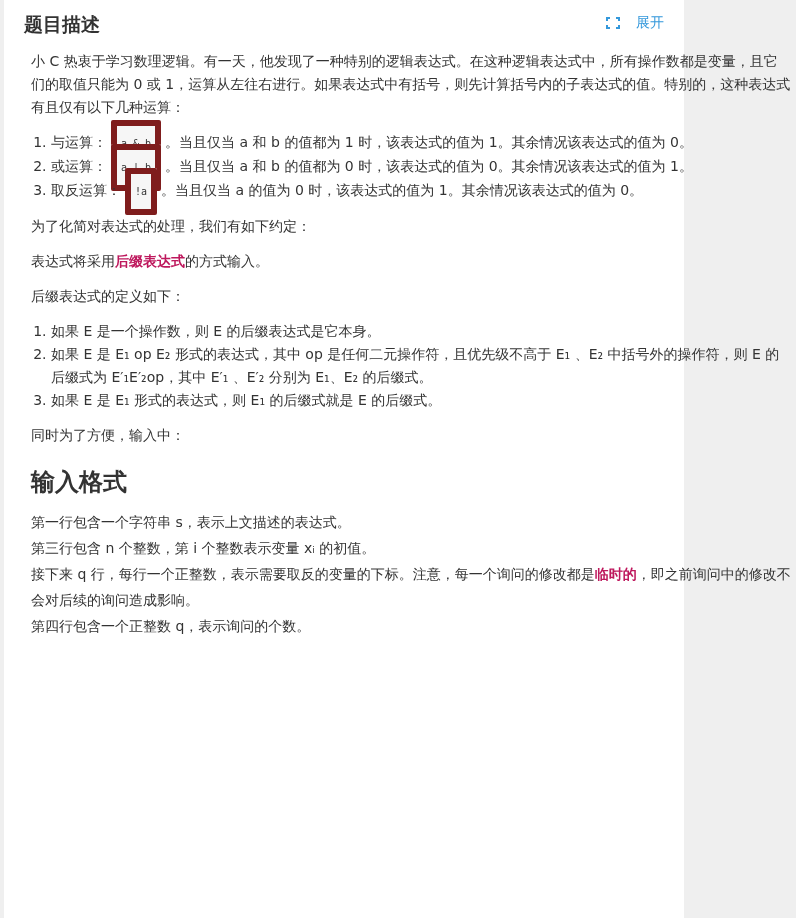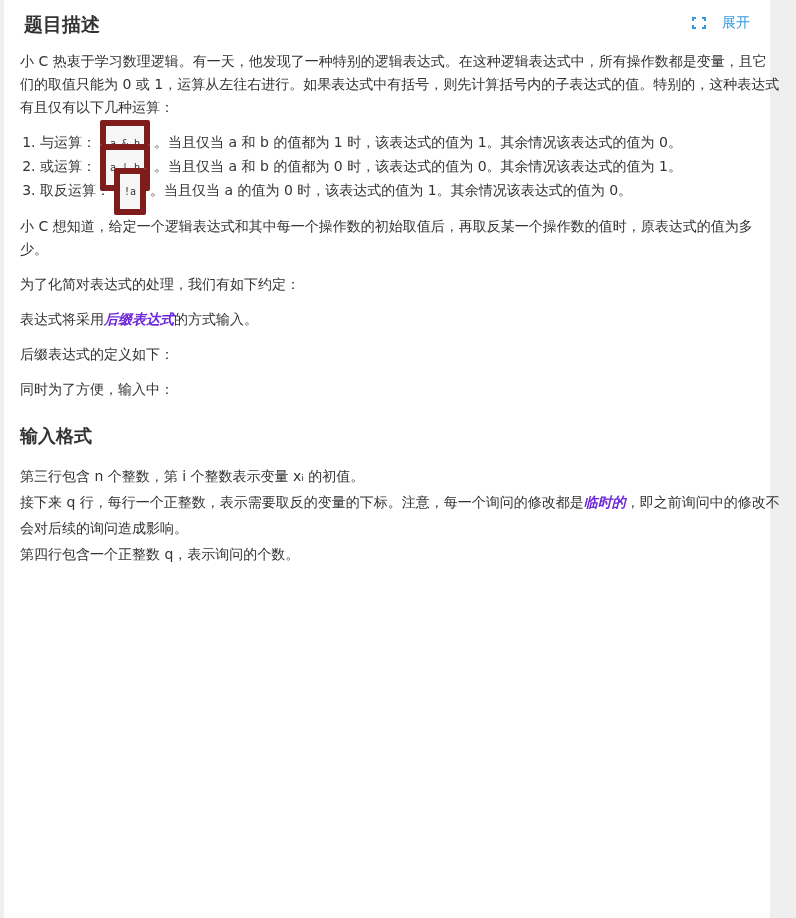--- a/index.html
+++ b/index.html
@@ -3,49 +3,49 @@
 <meta charset="utf-8">
 <style>
   html, body { margin: 0; padding: 0; }
   body {
     width: 796px; height: 918px; overflow: hidden;
     background: #efefef;
     font-family: "DejaVu Sans", "Liberation Sans", sans-serif;
     color: #333;
   }
   .card {
-    position: absolute; left: 4px; top: 0; width: 766px; height: 918px;
+    position: absolute; left: 4px; top: 0; width: 680px; height: 918px;
     background: #fff;
   }
   .header {
     position: absolute; left: 20px; top: 10px; right: 20px; height: 30px;
   }
   .title {
     font-size: 19px; font-weight: bold; color: #333; line-height: 28px;
     position: absolute; left: 0; top: 0;
   }
   .expand {
     position: absolute; right: 0; top: 4px; font-size: 14px; color: #3498db;
     display: flex; align-items: center; gap: 16px; cursor: pointer;
   }
   .expand svg { display: block; }
   .content {
-    position: absolute; left: 16px; top: 50px; width: 760px;
+    position: absolute; left: 27px; top: 50px; width: 760px;
     font-size: 14px; line-height: 23px;
   }
   p { margin: 0 0 12px 0; }
   ol { margin: 0 0 12px 0; padding-left: 20px; }
   ol li { margin: 0; }
   code {
     font-family: "DejaVu Sans Mono", "Liberation Mono", monospace;
     font-size: 10px; background: #f6f6f6; border: 6px solid #7f1d1d;
     border-radius: 2px; padding: 12px 4px; margin: 0 4px;
   }
-  b { font-weight: bold; color: #6d28d9; font-style: italic; }
-  h2 { font-size: 18px; font-weight: bold; margin: 22px 0 14px 0; line-height: 26px; }
+  b { font-weight: bold; color: #be185d; }
+  h2 { font-size: 24px; font-weight: bold; margin: 22px 0 14px 0; line-height: 26px; }
   .lines div { line-height: 26px; }
 </style>
 </head>
 <body>
 
 <div class="card">
   <div class="header">
     <div class="title">题目描述</div>
     <div class="expand">
       <span>
@@ -59,29 +59,34 @@
 
   <div class="content">
     <p>小 C 热衷于学习数理逻辑。有一天，他发现了一种特别的逻辑表达式。在这种逻辑表达式中，所有操作数都是变量，且它们的取值只能为 0 或 1，运算从左往右进行。如果表达式中有括号，则先计算括号内的子表达式的值。特别的，这种表达式有且仅有以下几种运算：</p>
 
     <ol>
       <li><span>与运算：</span><code>a &amp; b</code><span>。当且仅当 a 和 b 的值都为 1 时，该表达式的值为 1。其余情况该表达式的值为 0。</span></li>
       <li><span>或运算：</span><code>a | b</code><span>。当且仅当 a 和 b 的值都为 0 时，该表达式的值为 0。其余情况该表达式的值为 1。</span></li>
       <li><span>取反运算：</span><code>!a</code><span>。当且仅当 a 的值为 0 时，该表达式的值为 1。其余情况该表达式的值为 0。</span></li>
     </ol>
 
-    <p>小 C 想知道，给定一个逻辑表达式和其中每一个操作数的初始取值后，再取反某一个操作数的值时，原表达式的值为多少。</p>
     <p>为了化简对表达式的处理，我们有如下约定：</p>
     <p><span>表达式将采用</span><b>后缀表达式</b><span>的方式输入。</span></p>
     <p>后缀表达式的定义如下：</p>
 
+    <ol>
+      <li>如果 E 是一个操作数，则 E 的后缀表达式是它本身。</li>
+      <li>如果 E 是 E₁ op E₂ 形式的表达式，其中 op 是任何二元操作符，且优先级不高于 E₁ 、E₂ 中括号外的操作符，则 E 的后缀式为 E′₁E′₂op，其中 E′₁ 、E′₂ 分别为 E₁、E₂ 的后缀式。</li>
+      <li>如果 E 是 E₁ 形式的表达式，则 E₁ 的后缀式就是 E 的后缀式。</li>
+    </ol>
 
     <p>同时为了方便，输入中：</p>
 
 
     <h2>输入格式</h2>
     <div class="lines">
+      <div>第一行包含一个字符串 s，表示上文描述的表达式。</div>
       <div>第三行包含 n 个整数，第 i 个整数表示变量 xᵢ 的初值。</div>
       <div><span>接下来 q 行，每行一个正整数，表示需要取反的变量的下标。注意，每一个询问的修改都是</span><b>临时的</b><span>，即之前询问中的修改不会对后续的询问造成影响。</span></div>
       <div>第四行包含一个正整数 q，表示询问的个数。</div>
     </div>
   </div>
 </div>
 
 </body></html>

